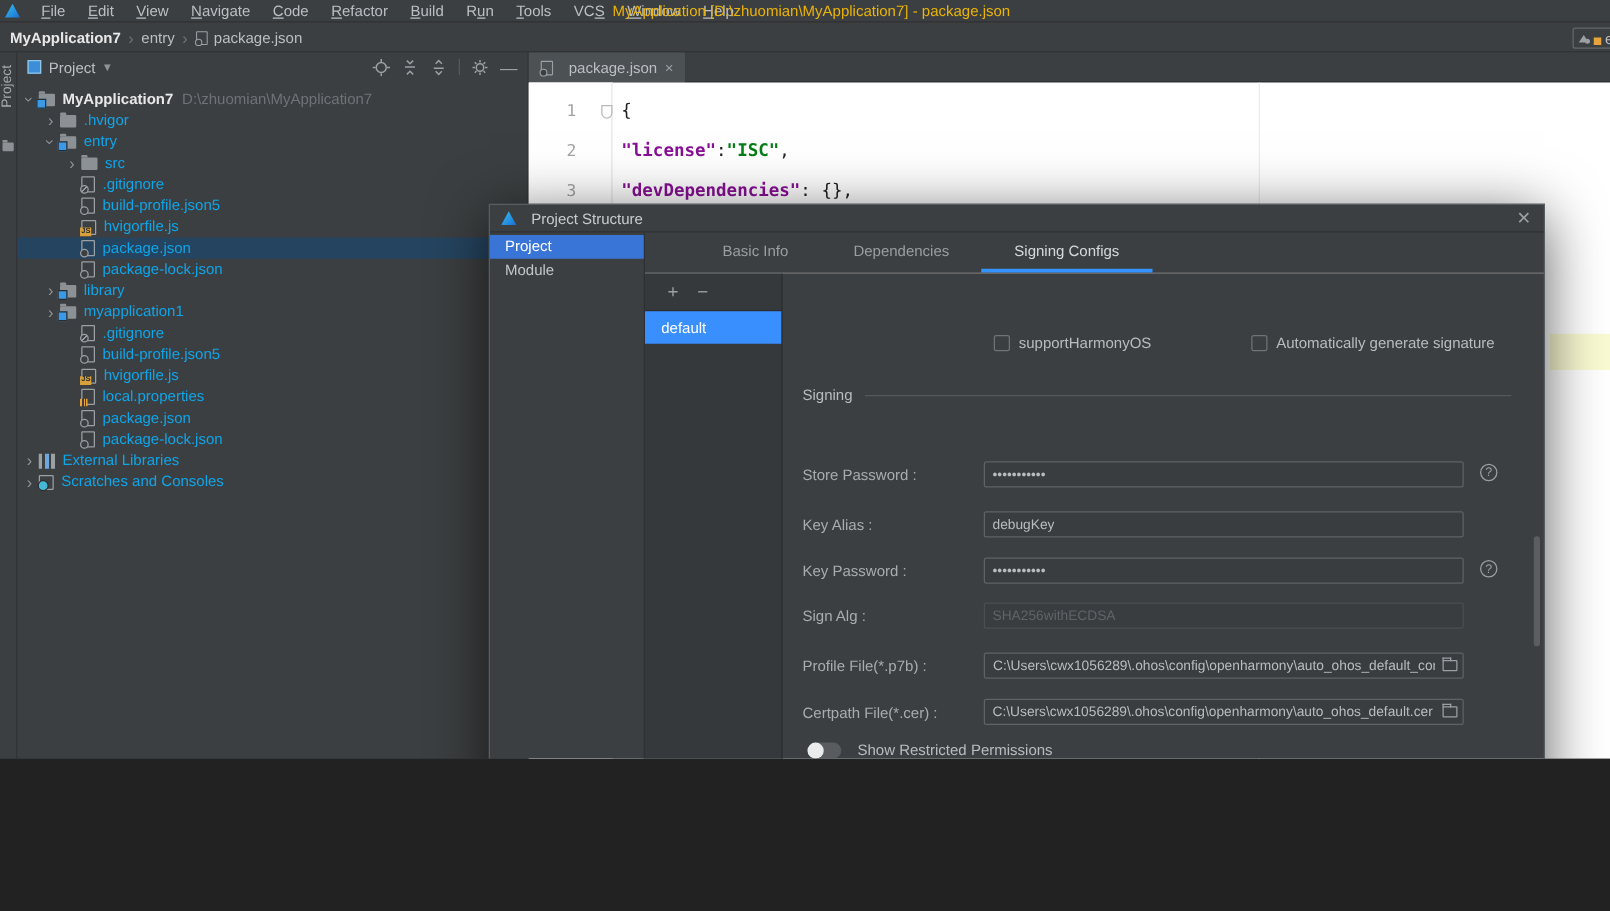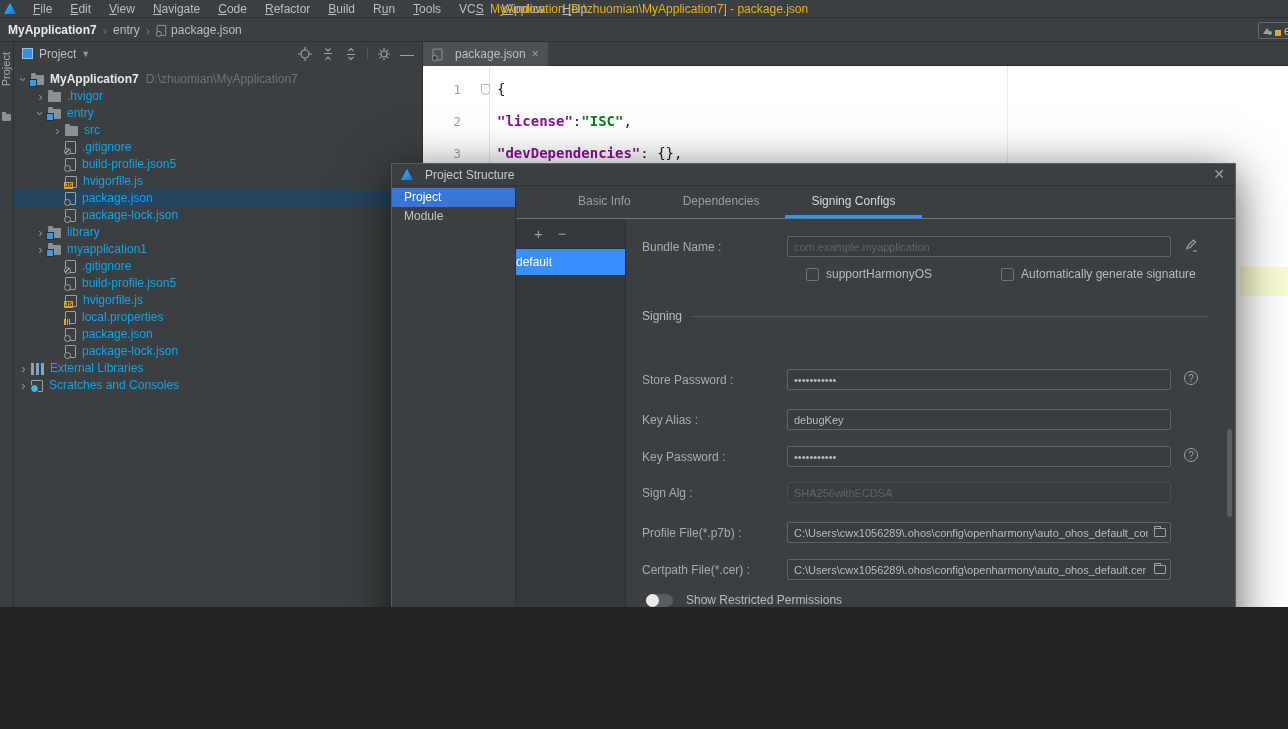--- a/index.html
+++ b/index.html
@@ -114,21 +114,21 @@
 
   .dlg-tabs { position:absolute; left:124px; top:22px; right:0; height:33px; border-bottom:1px solid #737373;
               display:flex; padding-left:36px; }
   .dlg-tab { padding:0 26px; line-height:31px; color:#9a9ea1; cursor:default; border-bottom:3px solid transparent; }
   .dlg-tab.active { color:#d6d9db; border-bottom:3px solid #3592ff; }
 
   .dlg-sublist { position:absolute; left:124px; top:55px; width:110px; bottom:38px; background:#35393b;
                  border-right:1px solid #2b2e30; }
   .sublist-toolbar { height:30px; border-bottom:1px solid #2b2e30; display:flex; align-items:center;
                      gap:15px; padding-left:18px; color:#9aa0a4; font-size:15px; }
-  .config-item { height:26px; line-height:26px; color:#ffffff; cursor:default; }
+  .config-item { height:26px; line-height:26px; padding-left:13px; color:#ffffff; cursor:default; }
   .config-item.selected { background:#3a8fff; }
 
   .dlg-content { position:absolute; left:234px; top:55px; right:0; bottom:38px; }
   .form-row { position:absolute; left:16px; width:578px; height:22px; }
   .form-label { position:absolute; left:0; top:4px; color:#a8acaf; white-space:nowrap; }
   .field { position:absolute; left:145px; top:0; width:384px; height:21px; }
   .field input { width:100%; height:21px; background:#3a3d3f; border:1px solid #5e6366; border-radius:2px;
                  color:#b9bcbe; font-family:"Liberation Sans", sans-serif; font-size:11px; padding:0 6px; outline:none; }
   .field input::placeholder { color:#5f6468; }
   .field.with-folder input { padding-right:22px; }
@@ -394,34 +394,22 @@
         <span>+</span>
         <span>−</span>
       </div>
       <div id="config-items">
           <div class="config-item selected">default</div>
         </div>
     </div>
 
     <div class="dlg-content">
 
-      <div class="form-row" style="top:17px;">
-        <span class="form-label">Bundle Name :</span>
-        <span class="field">
-          <input placeholder="com.example.myapplication" style="">
-        </span>
-        <span class="after-icon">
-          <svg width="15" height="15">
-              <path class="st" d="M3 10.5l1-3 5.5-5.5 2 2L6 9.5l-3 1z"></path>
-              <path class="st" d="M9 13h4"></path>
-            </svg>
-        </span>
-      </div>
-
-      <div class="cb-group" style="left:180px; top:48px;">
+
+      <div class="cb-group" style="left:169px; top:48px;">
         <span class="checkbox"></span>
         <span>supportHarmonyOS</span>
       </div>
       <div class="cb-group" style="left:375px; top:48px;">
         <span class="checkbox"></span>
         <span>Automatically generate signature</span>
       </div>
 
       <div class="sec-row" style="top:90px;">
         <span>Signing</span>

